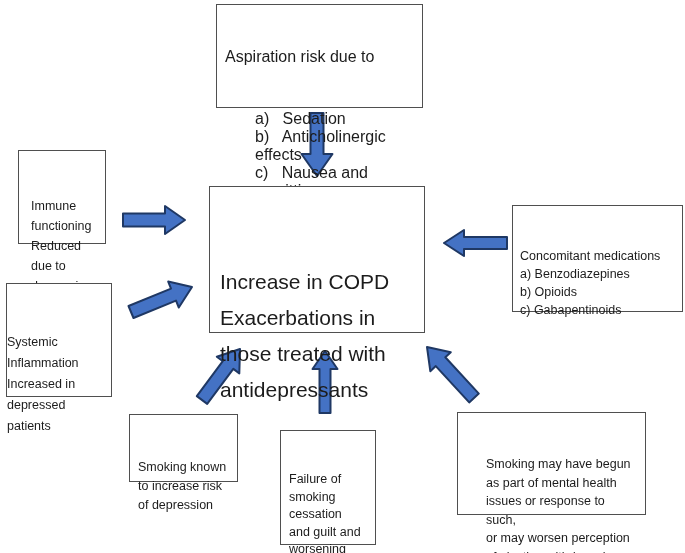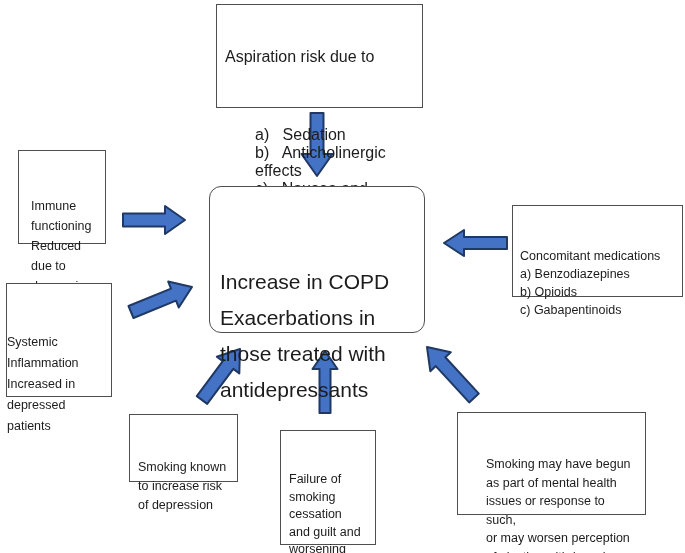--- a/index.html
+++ b/index.html
@@ -24,39 +24,38 @@
     border: 1px solid #4f4f4f;
     background: #ffffff;
     white-space: pre-wrap;
   }
   .small { font-size: 12.5px; }
   #box-center {
     left: 209px; top: 186px; width: 216px; height: 147px;
     padding: 5px 10px;
     font-size: 21px;
     line-height: 36px;
-    border-radius: 12px;
   }
   #box-aspiration {
     left: 216px; top: 4px; width: 207px; height: 104px;
     padding: 7px 8px;
     line-height: 18px;
   }
-  #box-aspiration .box-title { margin-bottom: 24px; }
+  #box-aspiration .box-title { margin-bottom: 8px; }
   #box-aspiration .box-list { padding-left: 30px; }
   #box-immune {
     left: 18px; top: 150px; width: 88px; height: 94px;
     padding: 5px 12px; line-height: 20px;
   }
   #box-systemic {
     left: 6px; top: 283px; width: 106px; height: 114px;
     padding: 6px 0; line-height: 21px;
   }
   #box-concomitant {
-    left: 512px; top: 205px; width: 171px; height: 92px;
+    left: 512px; top: 205px; width: 171px; height: 107px;
     padding: 5px 7px; line-height: 18px;
   }
   #box-smoking-risk {
     left: 105px; top: 414px; width: 109px; height: 68px;
     padding: 5px 8px; line-height: 19px; margin-left: 24px;
   }
   #box-cessation {
     left: 280px; top: 430px; width: 96px; height: 115px;
     padding: 5px 8px; line-height: 17.5px;
   }

